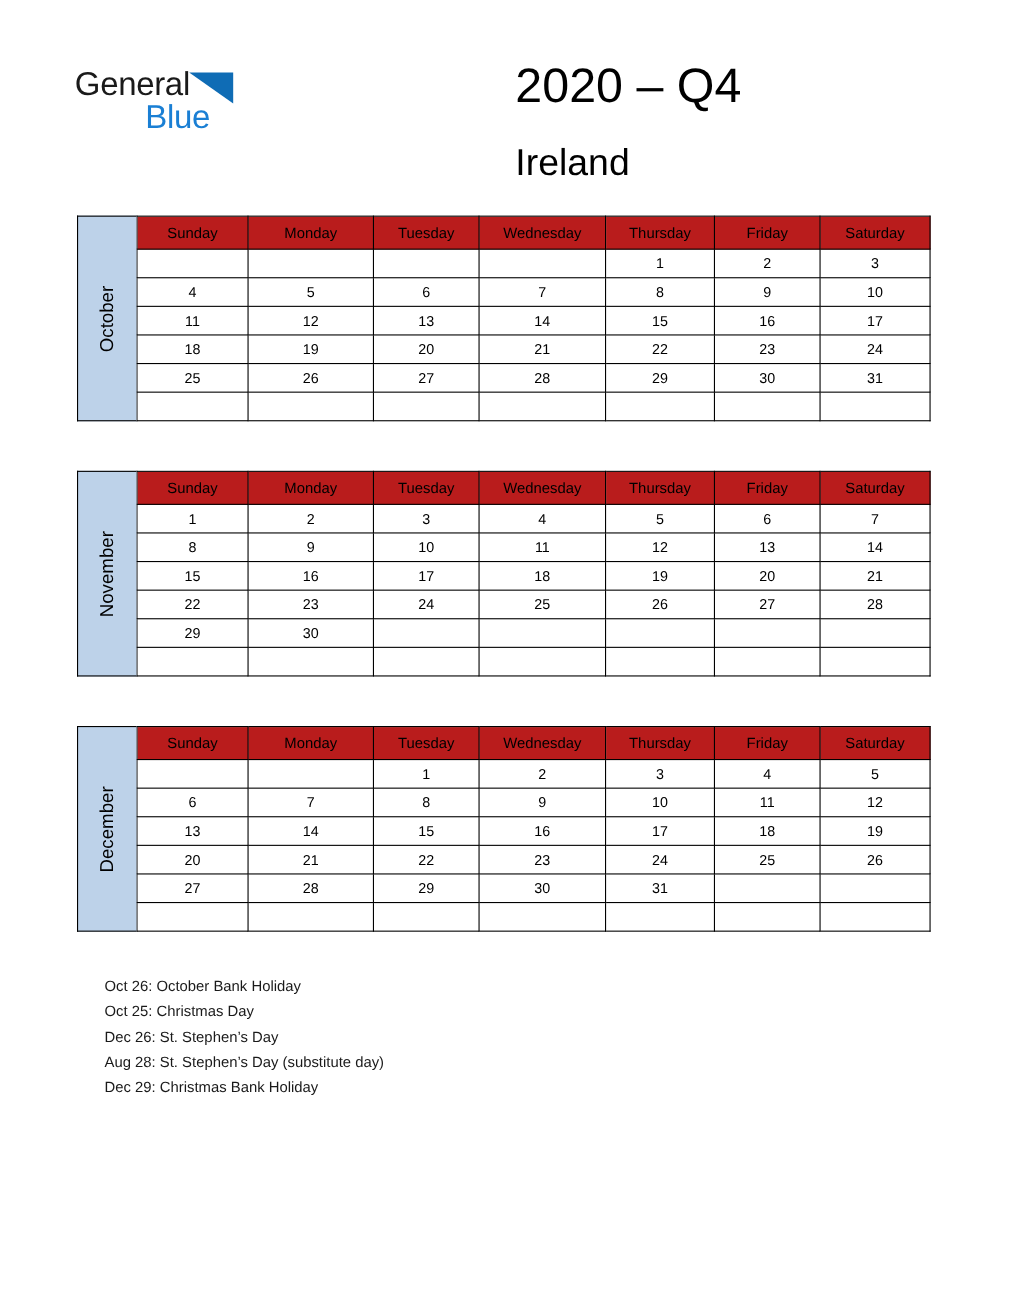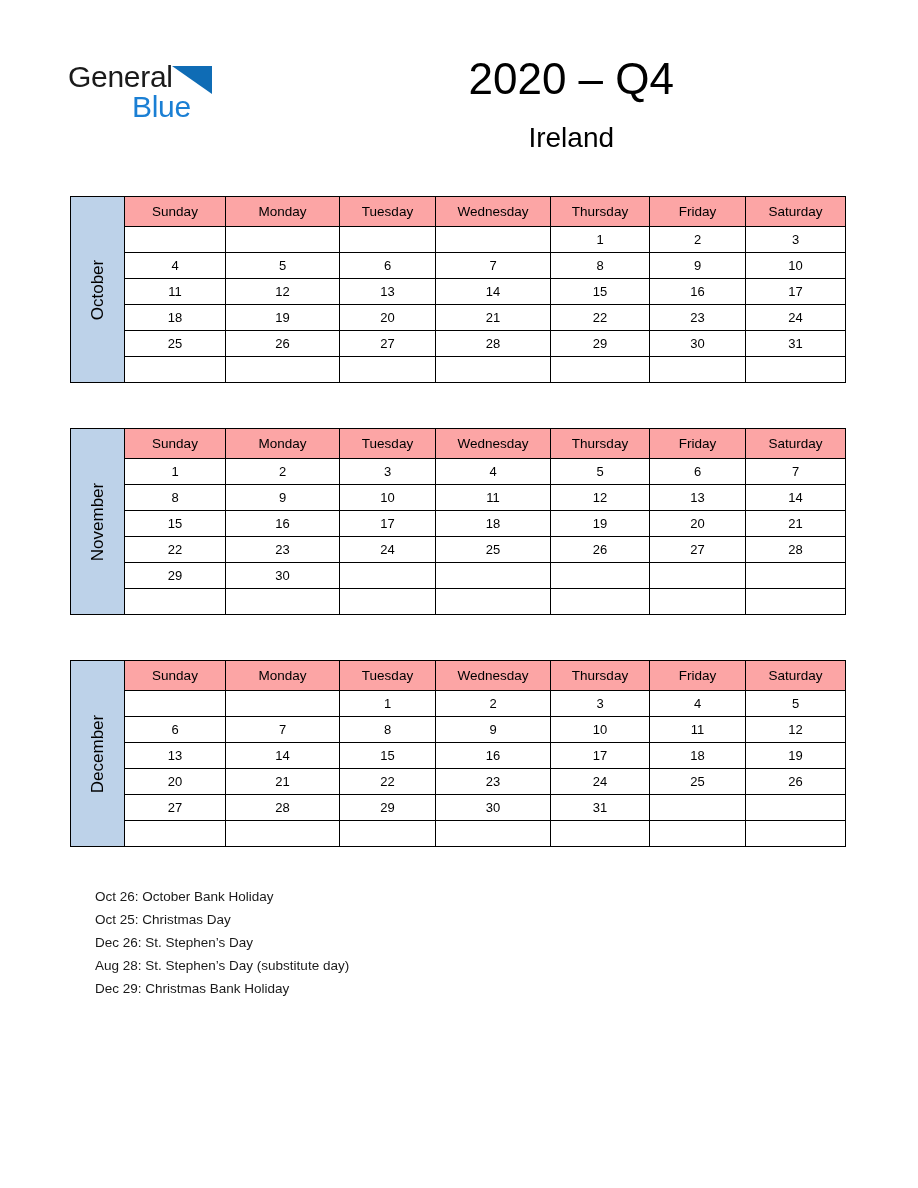--- a/index.html
+++ b/index.html
@@ -47,35 +47,35 @@
     position: absolute;
     left: 64px; top: 30px;
     font-size: 30px;
     letter-spacing: -0.3px;
     color: #1a7fd4;
     font-family: "Liberation Sans", sans-serif;
   }
   #title-block {
     position: absolute;
     right: 80px; top: 52px;
-    text-align: center;
+    text-align: left;
   }
   #page-title {
     font-size: 44px;
     font-weight: normal;
     line-height: 54px;
     color: #000;
     white-space: nowrap;
   }
   #page-subtitle {
-    font-size: 28px;
+    font-size: 34px;
     font-weight: normal;
     line-height: 44px;
     color: #000;
-    margin-top: 10px;
+    margin-top: 20px;
     white-space: nowrap;
   }
 
   
   .cal-block {
     position: absolute;
     left: 70px;
     width: 776px;
     display: flex;
     flex-direction: row;
@@ -106,21 +106,21 @@
     border: 1px solid #000000;
     text-align: center;
     font-size: 13px;
     font-weight: normal;
     height: 25px;
     padding: 0;
     color: #000;
     background: #ffffff;
   }
   table.cal th {
-    background: #fca5a5;
+    background: #b91c1c;
     height: 29px;
     font-weight: normal;
     font-size: 13.5px;
   }
   td.holiday {
     color: #fb0007;
     font-weight: bold;
   }
   
   col.c0 { width: 101px; }

